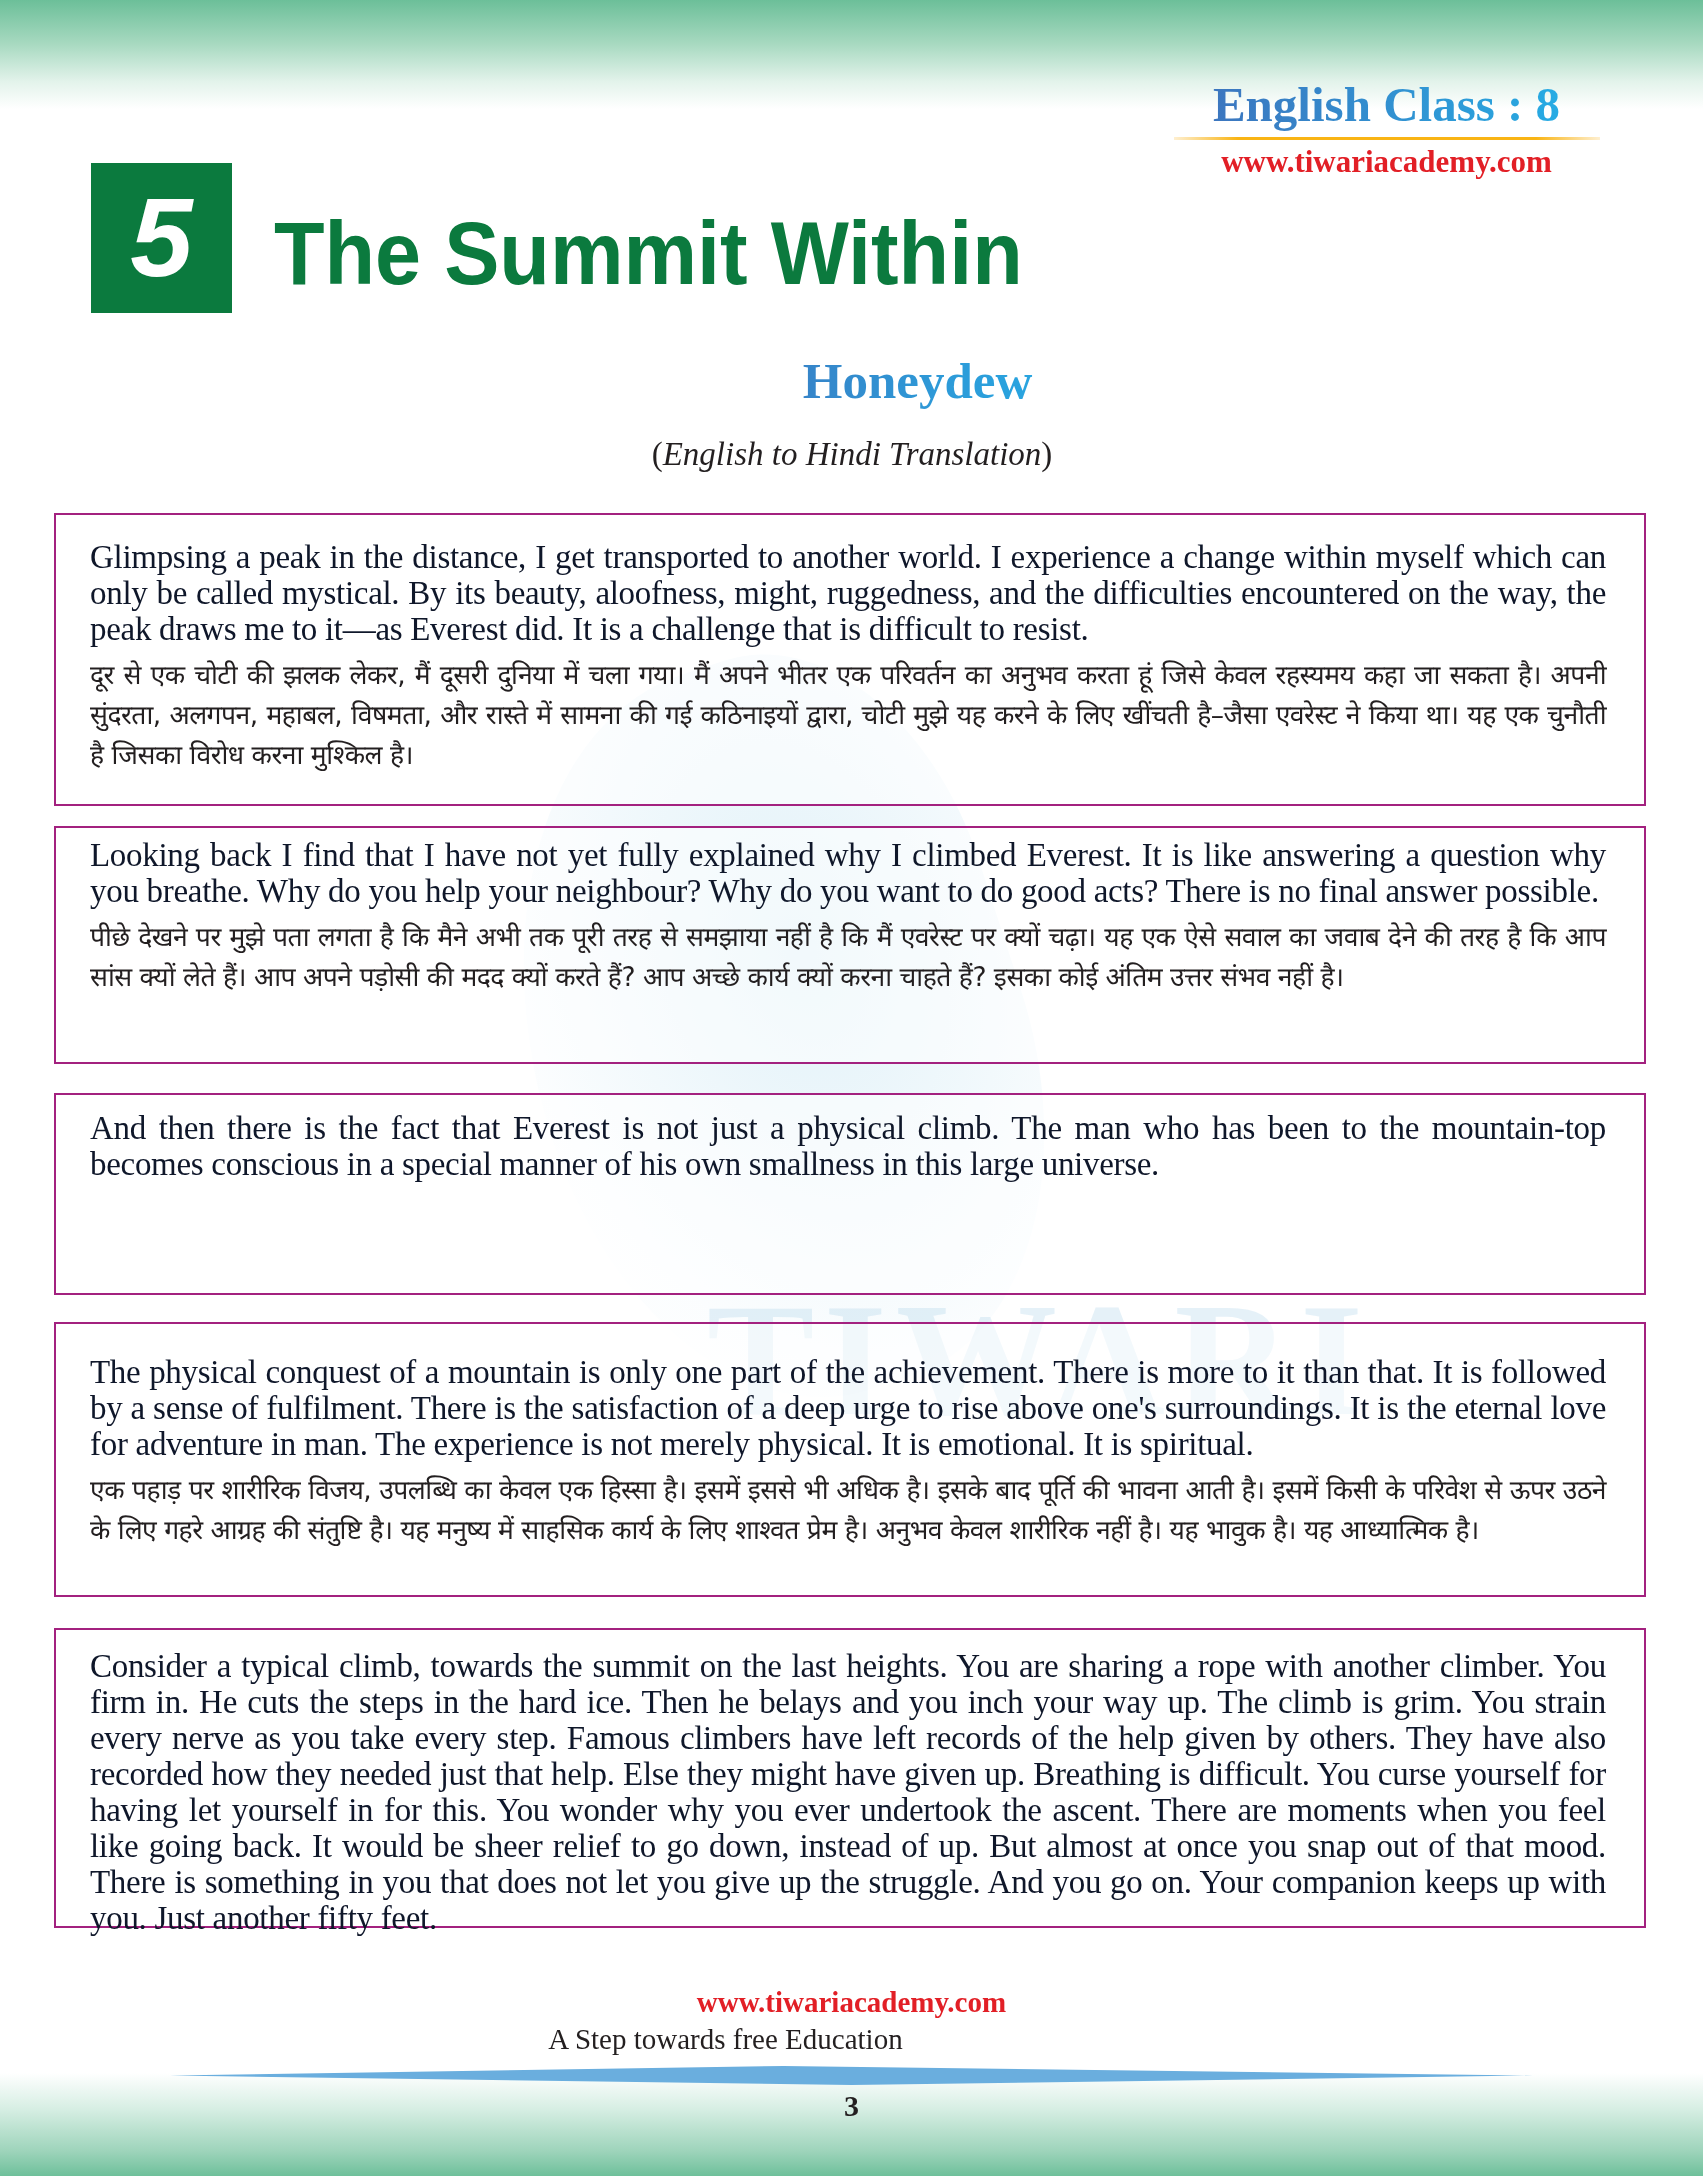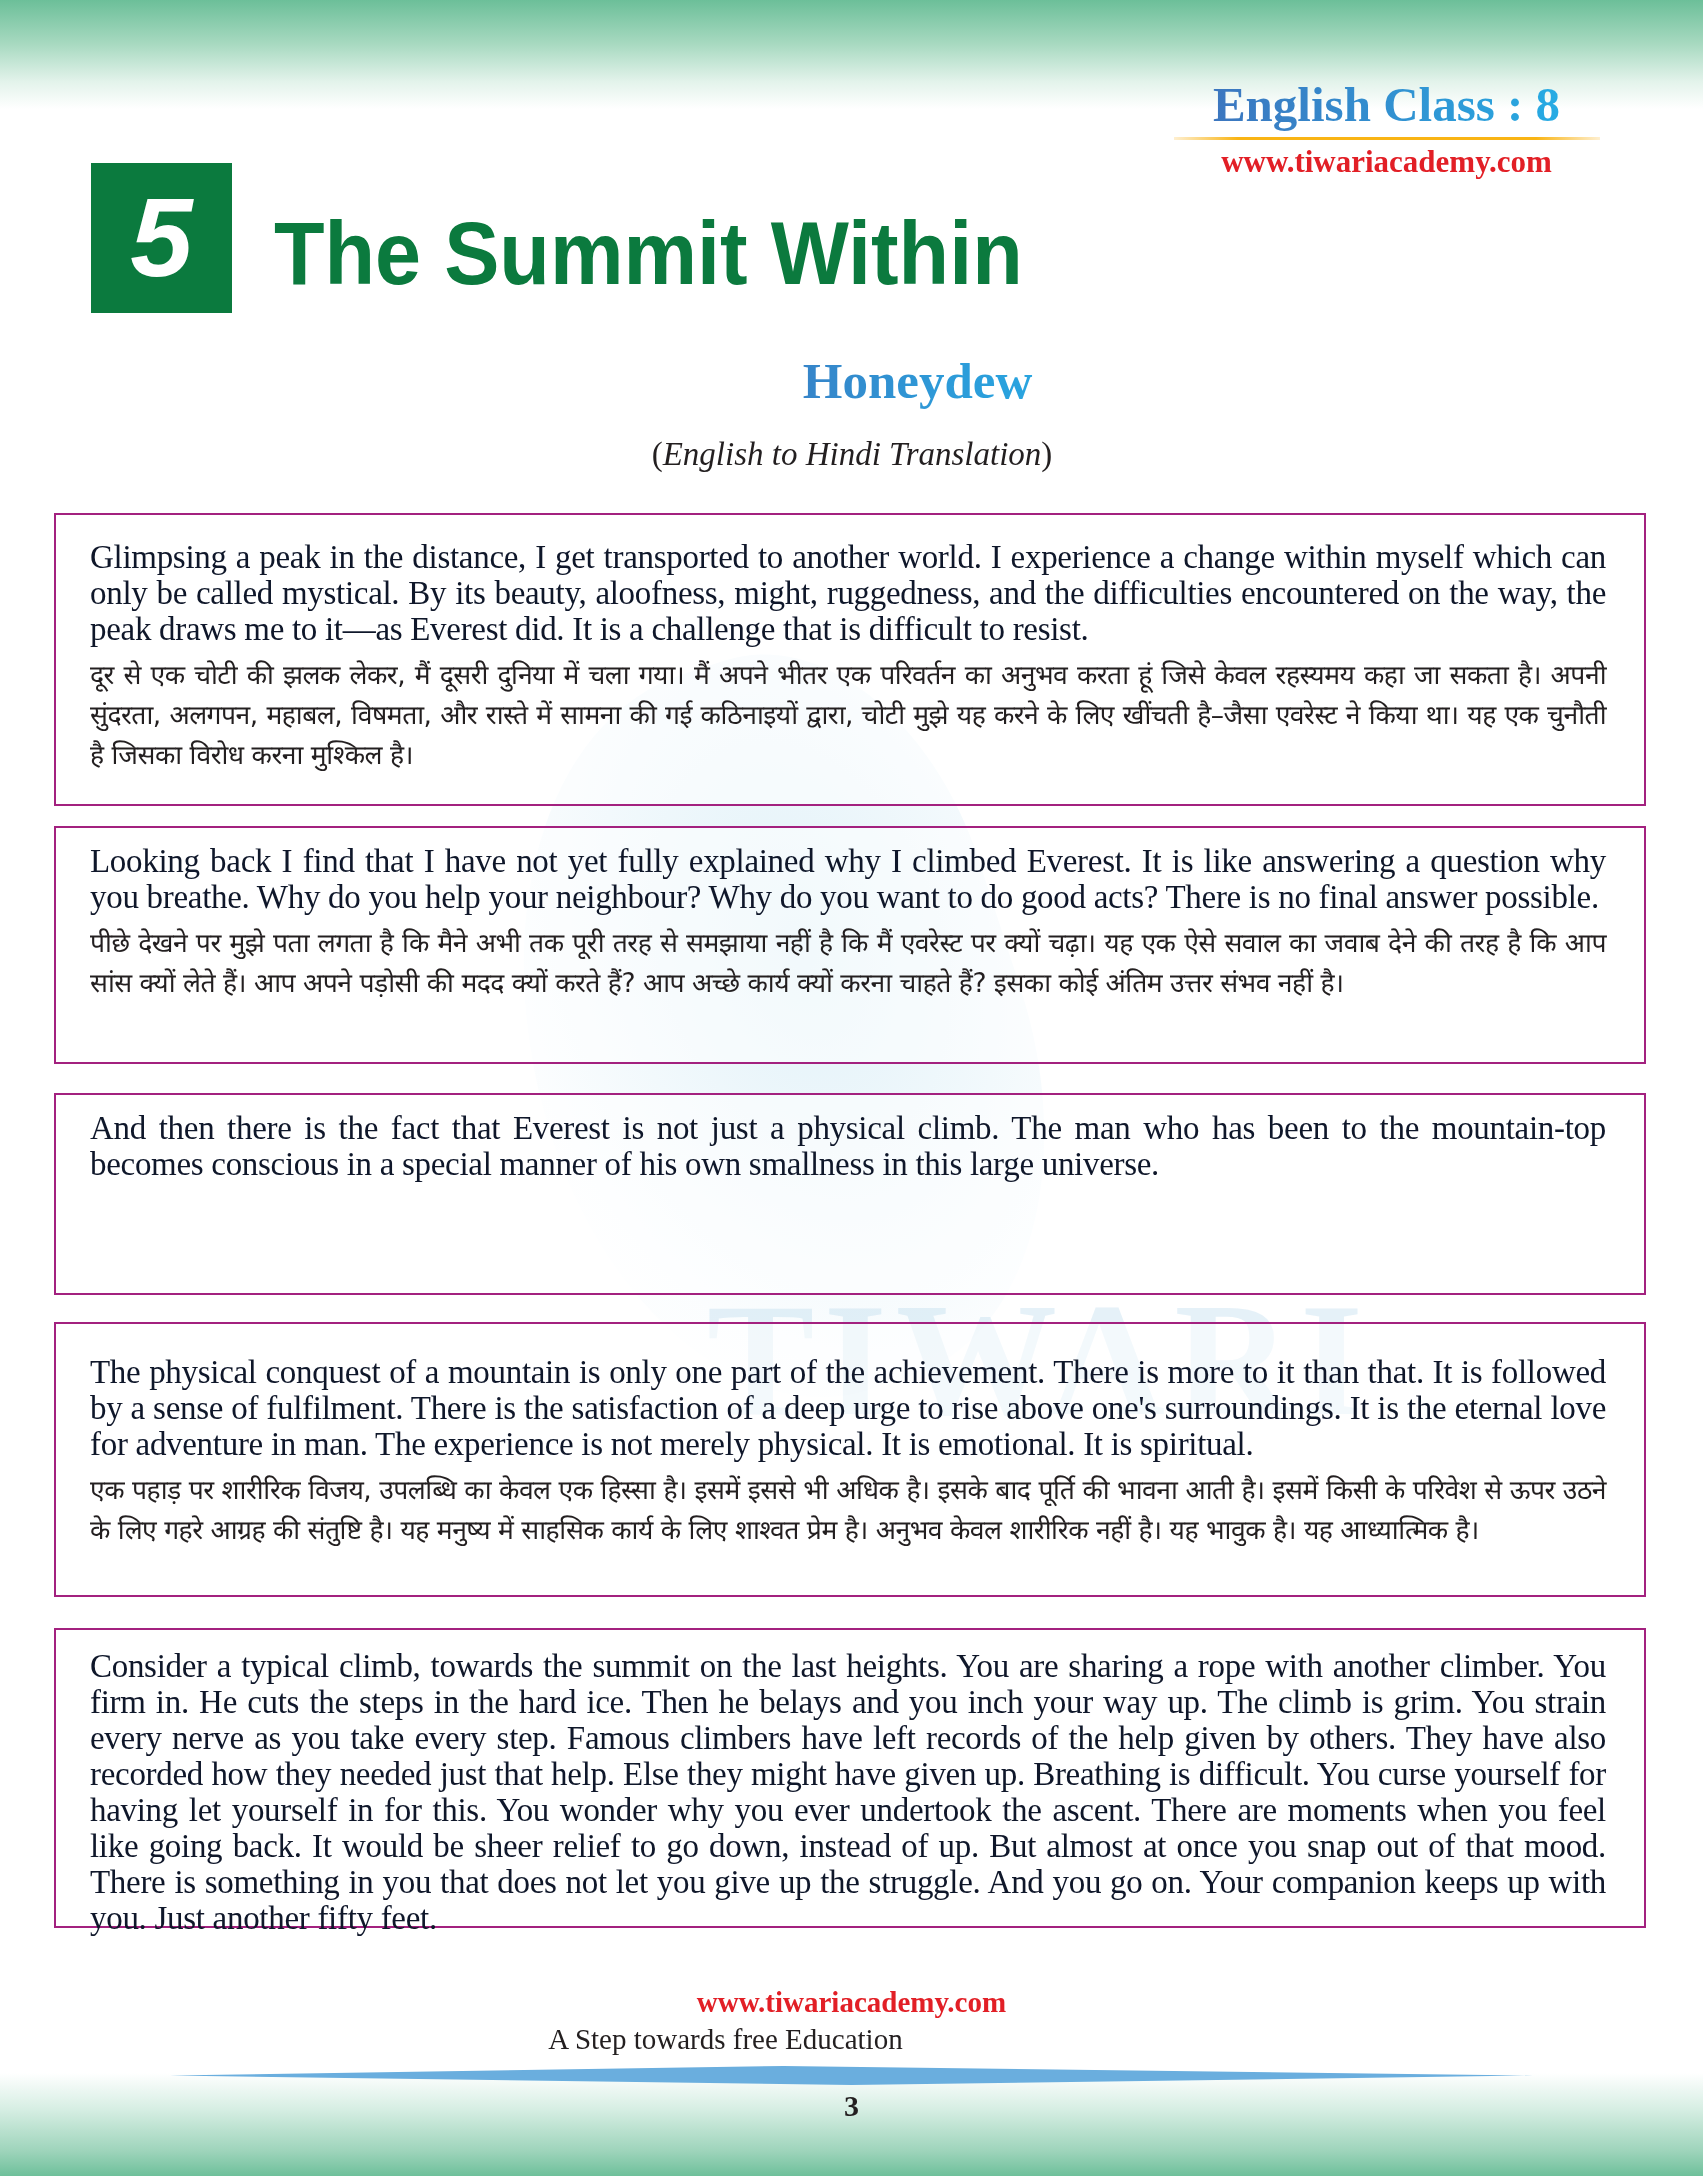--- a/index.html
+++ b/index.html
@@ -147,21 +147,21 @@
 <div class="book-title">Honeydew</div>
 <div class="subtitle">
   <span>(</span><span class="it">English to Hindi Translation</span><span>)</span>
 </div>
 
 <div class="para-box" style="top:513px; height:293px; padding-top:24px;">
   <p class="en">Glimpsing a peak in the distance, I get transported to another world. I experience a change within myself which can only be called mystical. By its beauty, aloofness, might, ruggedness, and the difficulties encountered on the way, the peak draws me to it—as Everest did. It is a challenge that is difficult to resist.</p>
   <p class="hi">दूर से एक चोटी की झलक लेकर, मैं दूसरी दुनिया में चला गया। मैं अपने भीतर एक परिवर्तन का अनुभव करता हूं जिसे केवल रहस्यमय कहा जा सकता है। अपनी सुंदरता, अलगपन, महाबल, विषमता, और रास्ते में सामना की गई कठिनाइयों द्वारा, चोटी मुझे यह करने के लिए खींचती है–जैसा एवरेस्ट ने किया था। यह एक चुनौती है जिसका विरोध करना मुश्किल है।</p>
 </div>
 
-<div class="para-box" style="top:826px; height:238px; padding-top:15px;">
+<div class="para-box" style="top:826px; height:238px; padding-top:9px;">
   <p class="en">Looking back I find that I have not yet fully explained why I climbed Everest. It is like answering a question why you breathe. Why do you help your neighbour? Why do you want to do good acts? There is no final answer possible.</p>
   <p class="hi">पीछे देखने पर मुझे पता लगता है कि मैने  अभी तक पूरी तरह से समझाया नहीं है कि मैं एवरेस्ट पर क्यों चढ़ा। यह एक ऐसे सवाल का जवाब देने की तरह है कि आप सांस क्यों लेते हैं। आप अपने पड़ोसी की मदद क्यों करते हैं? आप अच्छे कार्य क्यों करना चाहते हैं? इसका कोई अंतिम उत्तर संभव नहीं है।</p>
 </div>
 
 <div class="para-box" style="top:1093px; height:202px; padding-top:15px;">
   <p class="en">And then there is the fact that Everest is not just a physical climb. The man who has been to the mountain-top becomes conscious in a special manner of his own smallness in this large universe.</p>
 </div>
 
 <div class="para-box" style="top:1322px; height:275px; padding-top:30px;">
   <p class="en">The physical conquest of a mountain is only one part of the achievement. There is more to it than that. It is followed by a sense of fulfilment. There is the satisfaction of a deep urge to rise above one's surroundings. It is the eternal love for adventure in man. The experience is not merely physical. It is emotional. It is spiritual.</p>

